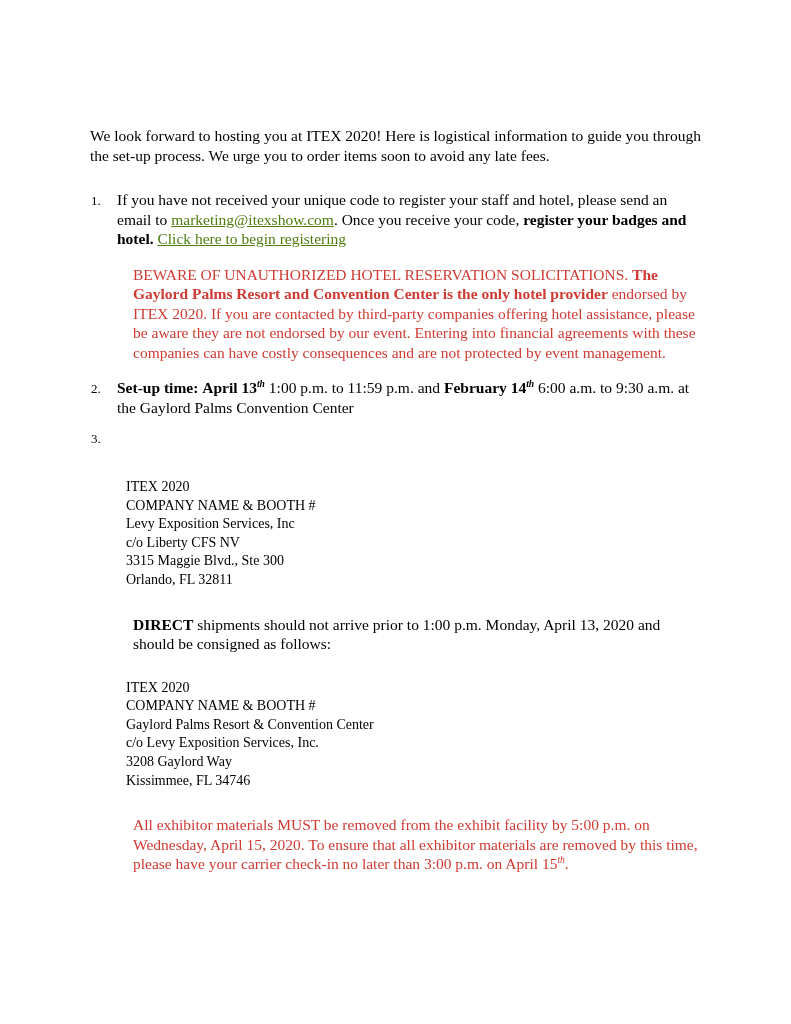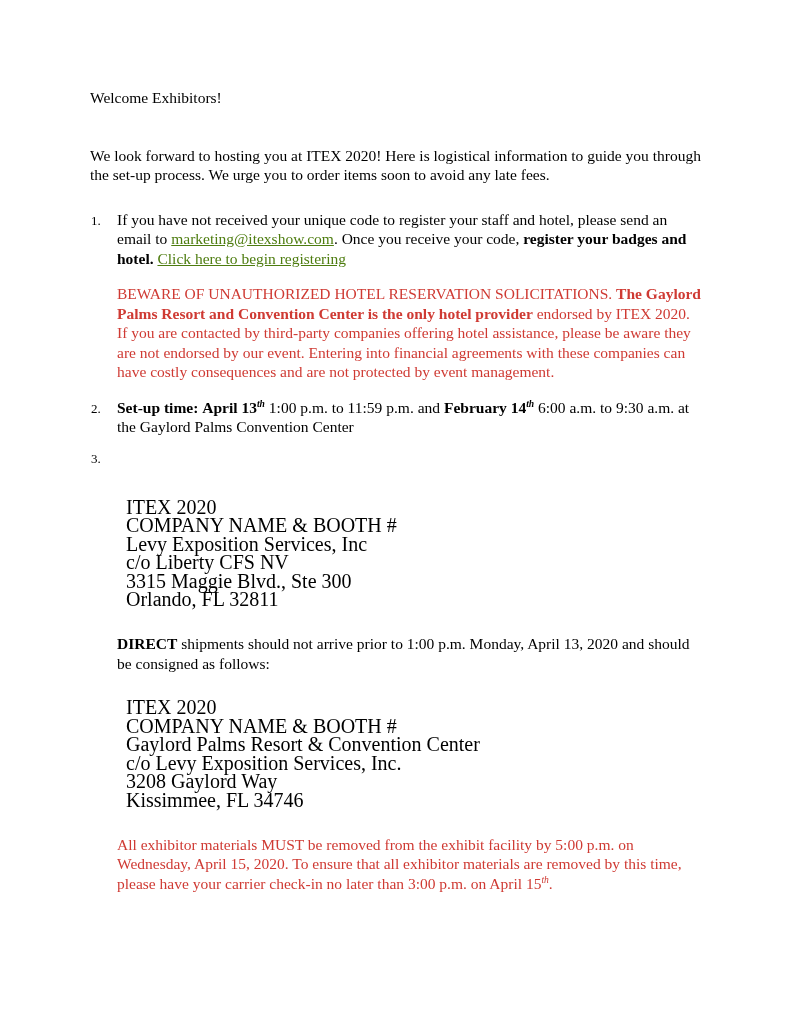--- a/index.html
+++ b/index.html
@@ -53,25 +53,25 @@
     position: absolute;
     left: 0;
     top: 1px;
     width: 18px;
     text-align: left;
     font-size: 13px;
     line-height: 19.5px;
   }
 
   
-  .indent-1 { margin-left: 27px; }
+  .indent-1 { margin-left: 43px; }
   .indent-2 { margin-left: 52px; }
 
   .addr {
-    font-size: 20px;
+    font-size: 14px;
     line-height: 18.6px;
     white-space: pre-line;
     margin-left: 36px;
   }
 
   b, .b { font-weight: bold; }
 
   .red { color: #cf3a33; }
   .red-bold { color: #cf3a33; font-weight: bold; }
 
@@ -86,21 +86,20 @@
     vertical-align: super;
     line-height: 0;
     font-style: italic;
   }
 </style>
 </head>
 <body>
 
 <div class="page">
 
-  <p class="para">Welcome Exhibitors!</p>
 
   <div class="spacer-lg"></div>
 
   <p class="para">We look forward to hosting you at ITEX 2020! Here is logistical information to guide you through the set-up process. We urge you to order items soon to avoid any late fees.</p>
 
   <div class="spacer-md"></div>
 
   <ul class="list">
 
     <li class="list-item">

